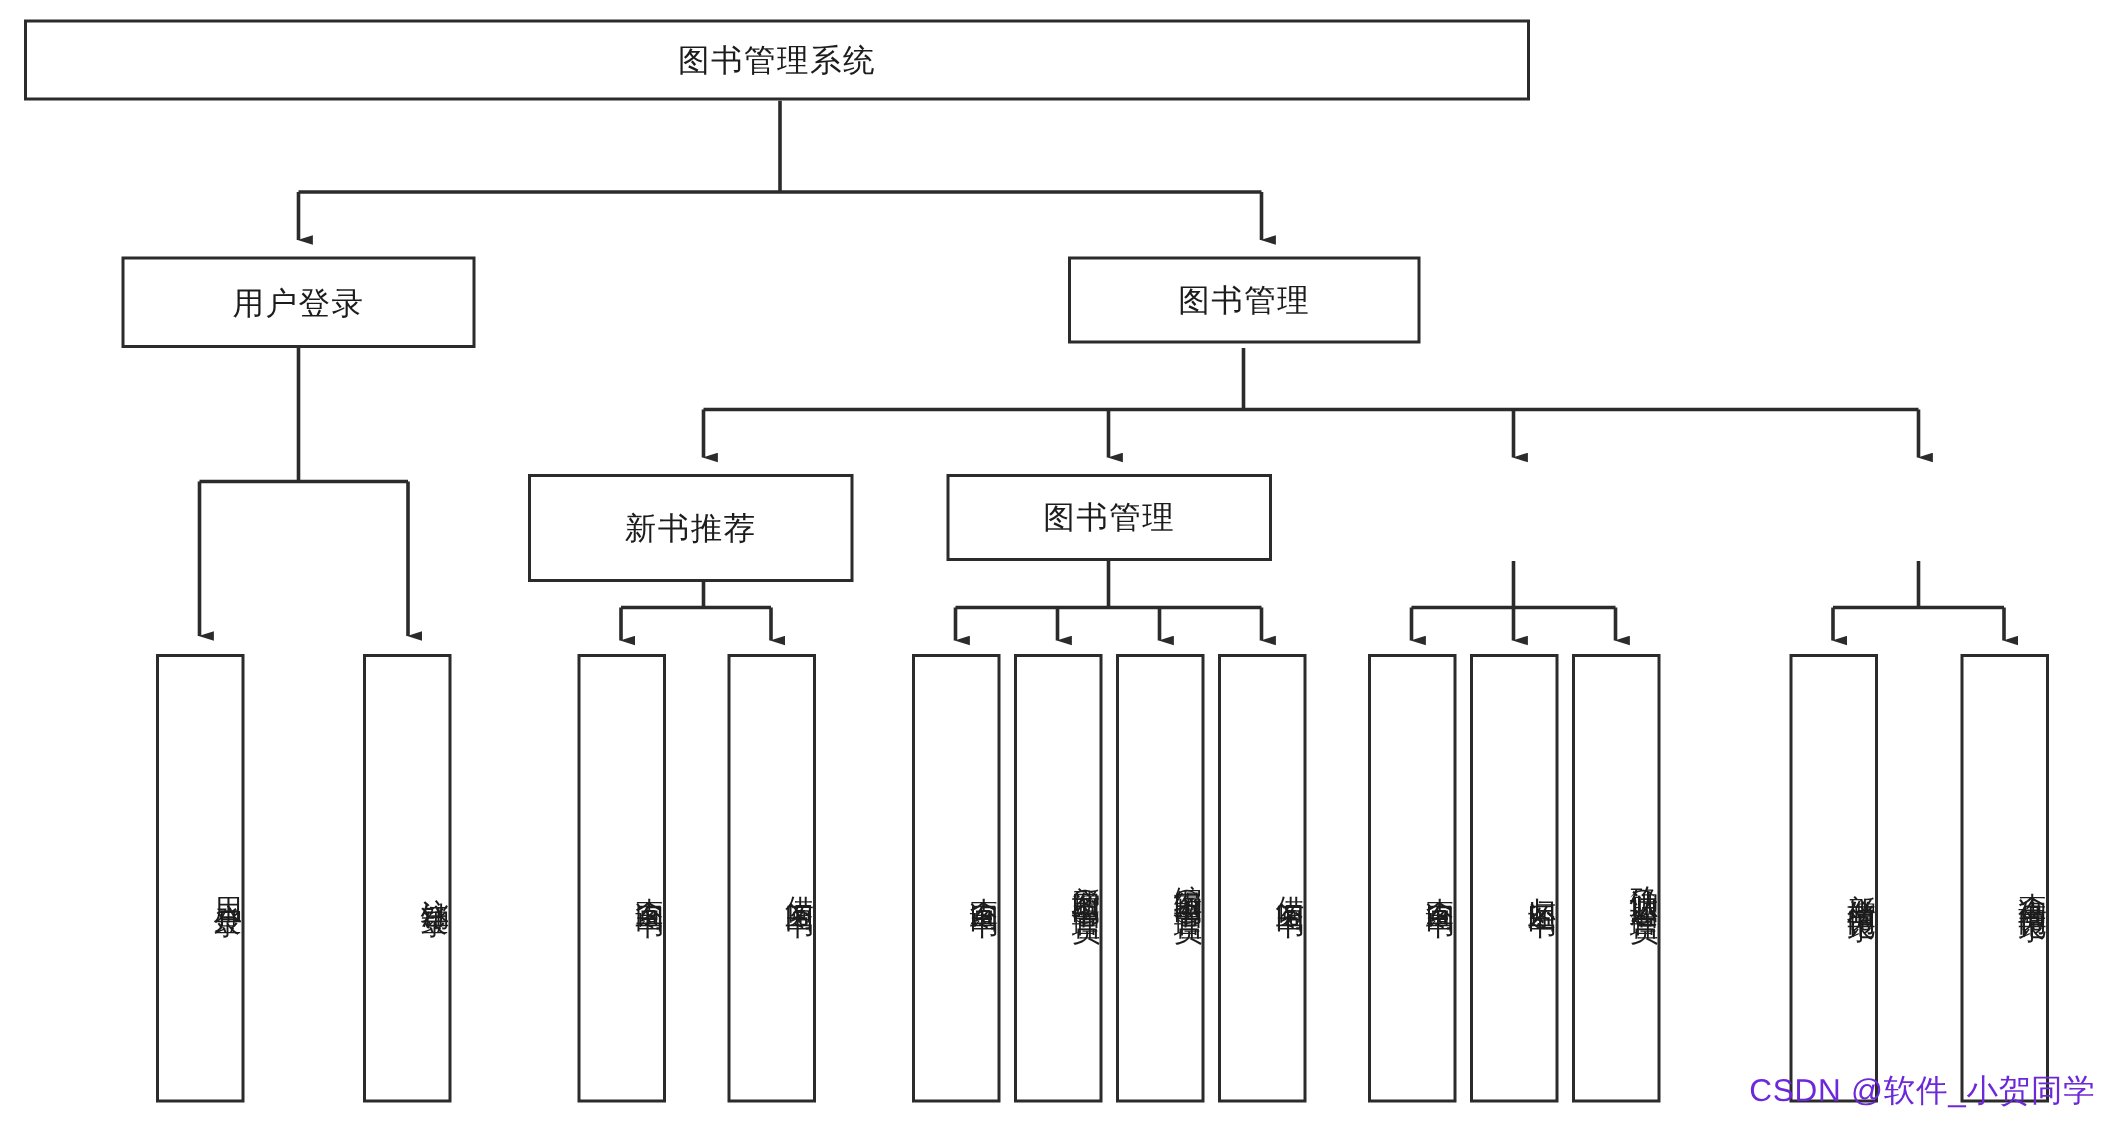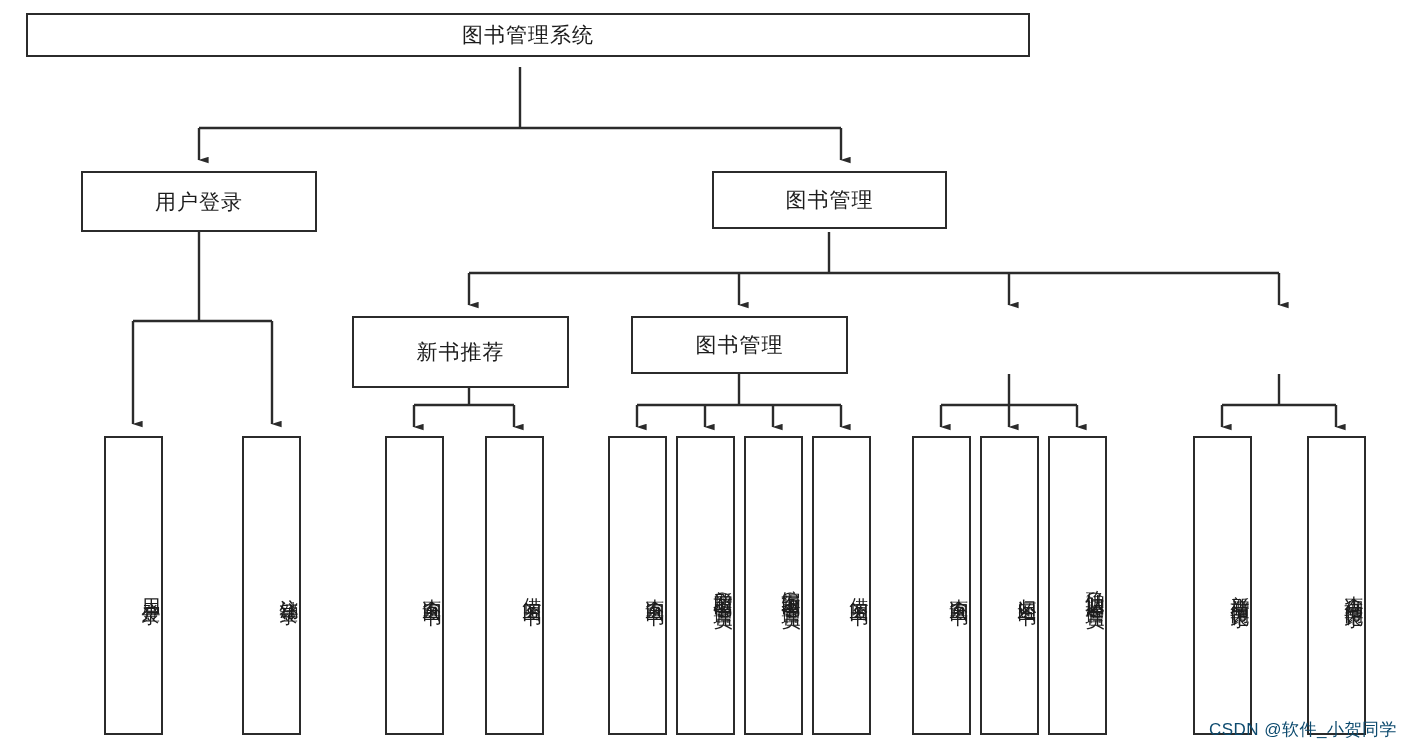--- a/index.html
+++ b/index.html
@@ -53,22 +53,22 @@
   .node.vert .vtext {
     writing-mode: vertical-rl;
     text-orientation: upright;
     white-space: nowrap;
     display: block;
   }
   .watermark {
     position: absolute;
     right: 8px;
     bottom: 6px;
-    font-size: 17px;
-    color: #0c4a6e;
+    font-size: 21px;
+    color: #6d28d9;
     letter-spacing: 0.5px;
     z-index: 3;
     white-space: nowrap;
     text-align: right;
   }
 </style>
 </head>
 <body>
 
 <div id="canvas">
@@ -116,21 +116,21 @@
       <path d="M 1009 405 L 1009 427" marker-end="url(#arw)"></path>
       <path d="M 1077 405 L 1077 427" marker-end="url(#arw)"></path>
 
       <path d="M 1279 374 L 1279 405"></path>
       <path d="M 1222 405 L 1336 405"></path>
       <path d="M 1222 405 L 1222 427" marker-end="url(#arw)"></path>
       <path d="M 1336 405 L 1336 427" marker-end="url(#arw)"></path>
     </g>
   </svg>
 
-  <div class="node horiz" style="left:26px; top:13px; width:1004px; height:44px;">
+  <div class="node horiz" style="left:16px; top:13px; width:1004px; height:54px;">
     <span>图书管理系统</span>
   </div>
 
   <div class="node horiz" style="left:81px; top:171px; width:236px; height:61px;">
     <span>用户登录</span>
   </div>
   <div class="node horiz" style="left:712px; top:171px; width:235px; height:58px;">
     <span>图书管理</span>
   </div>
 

